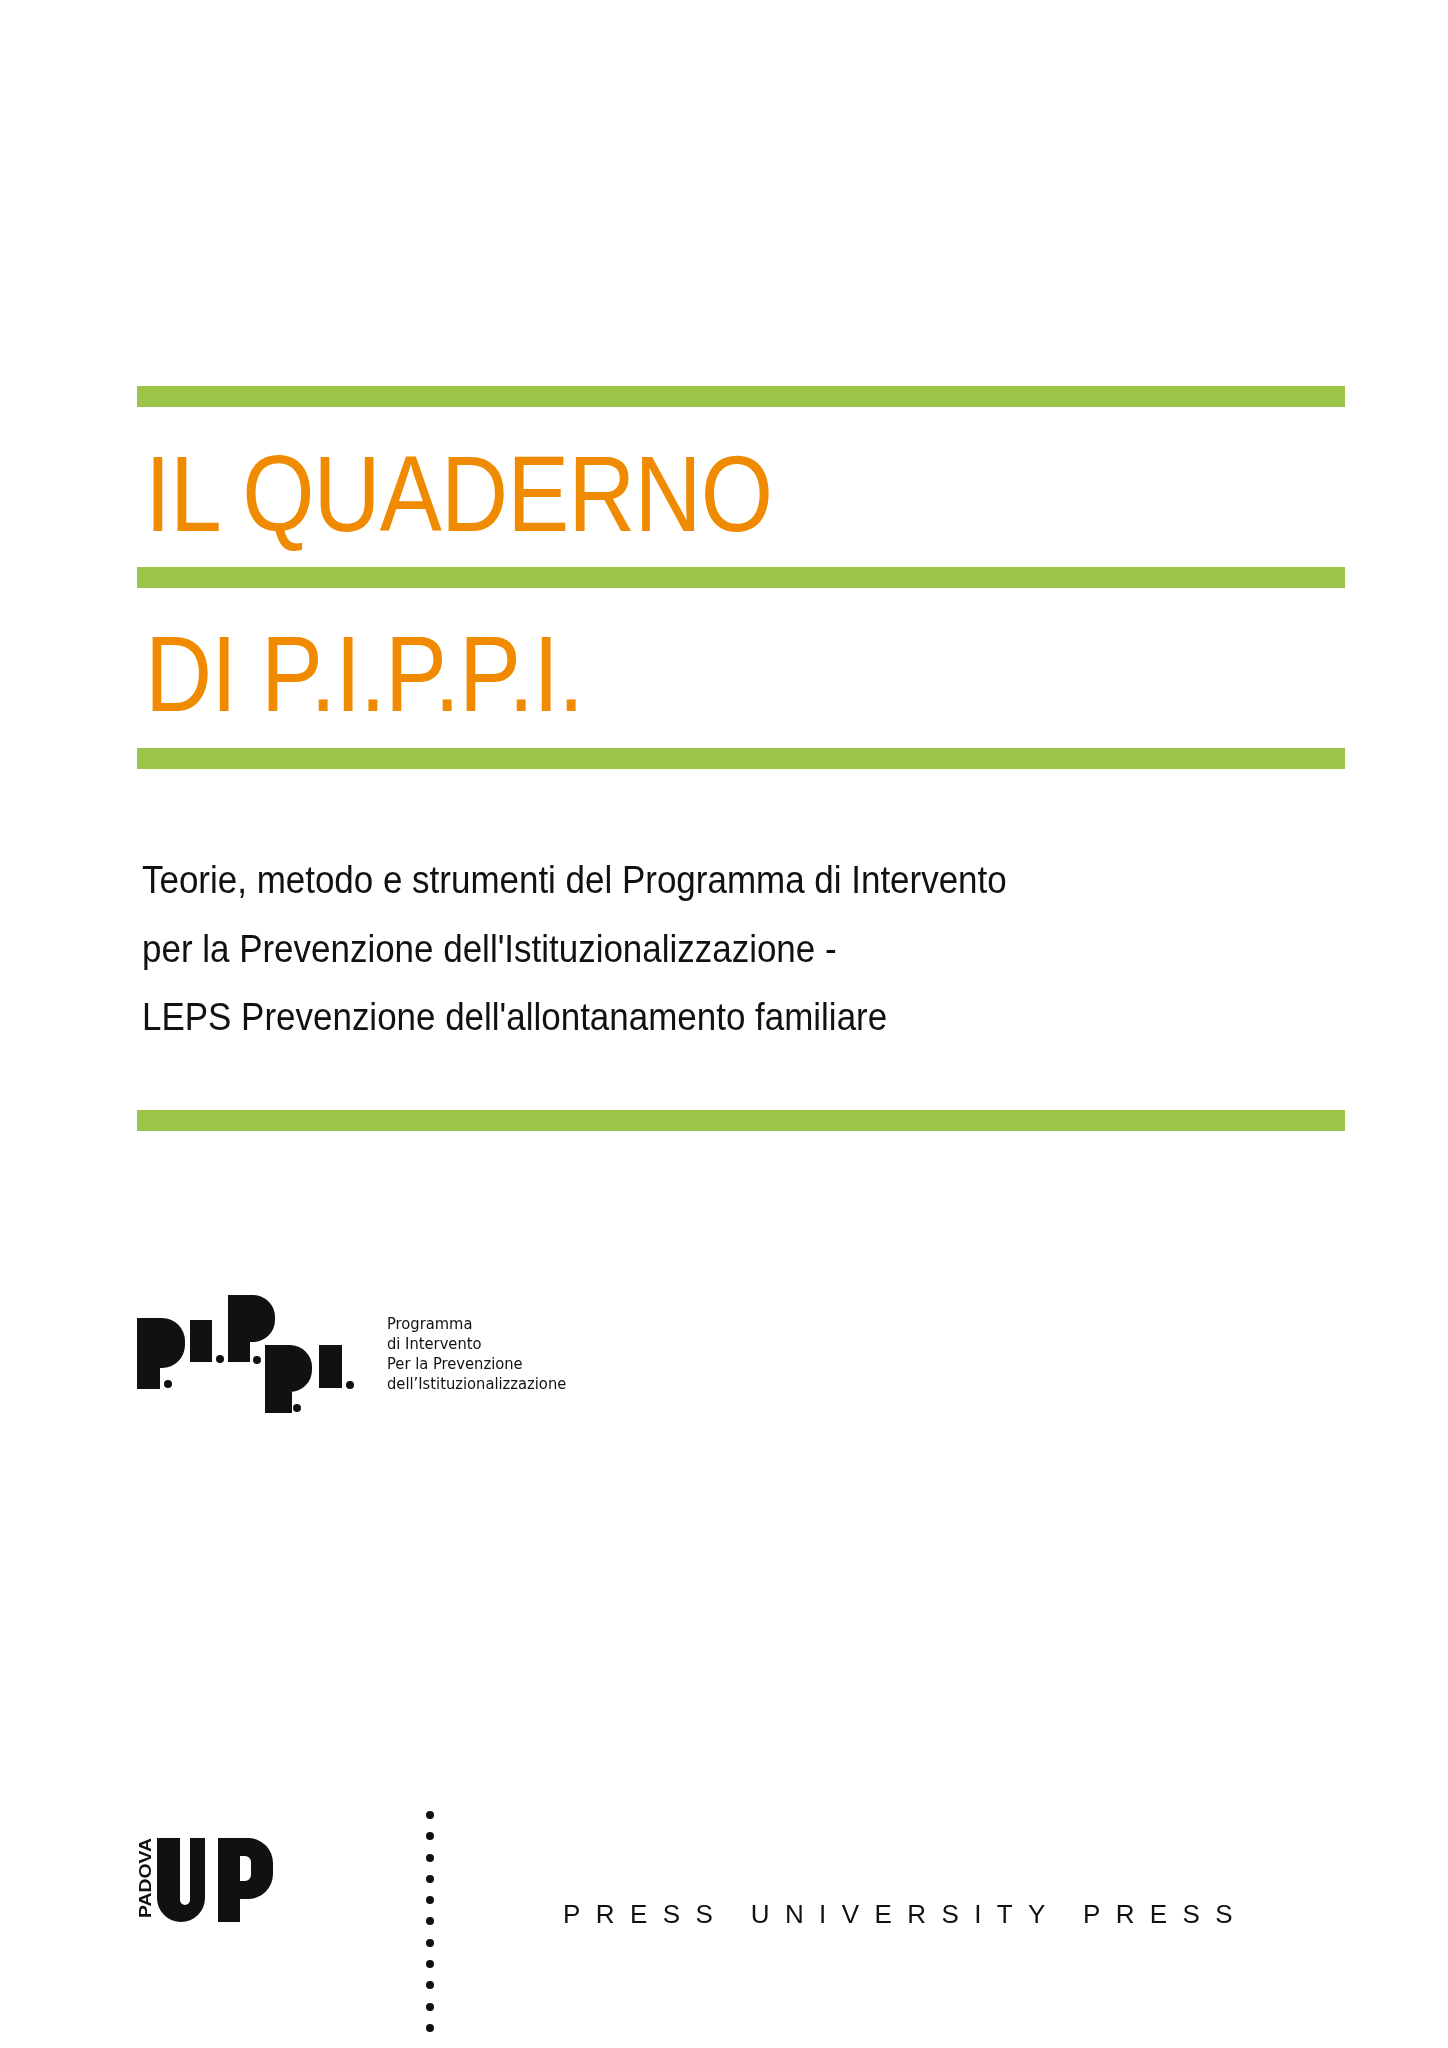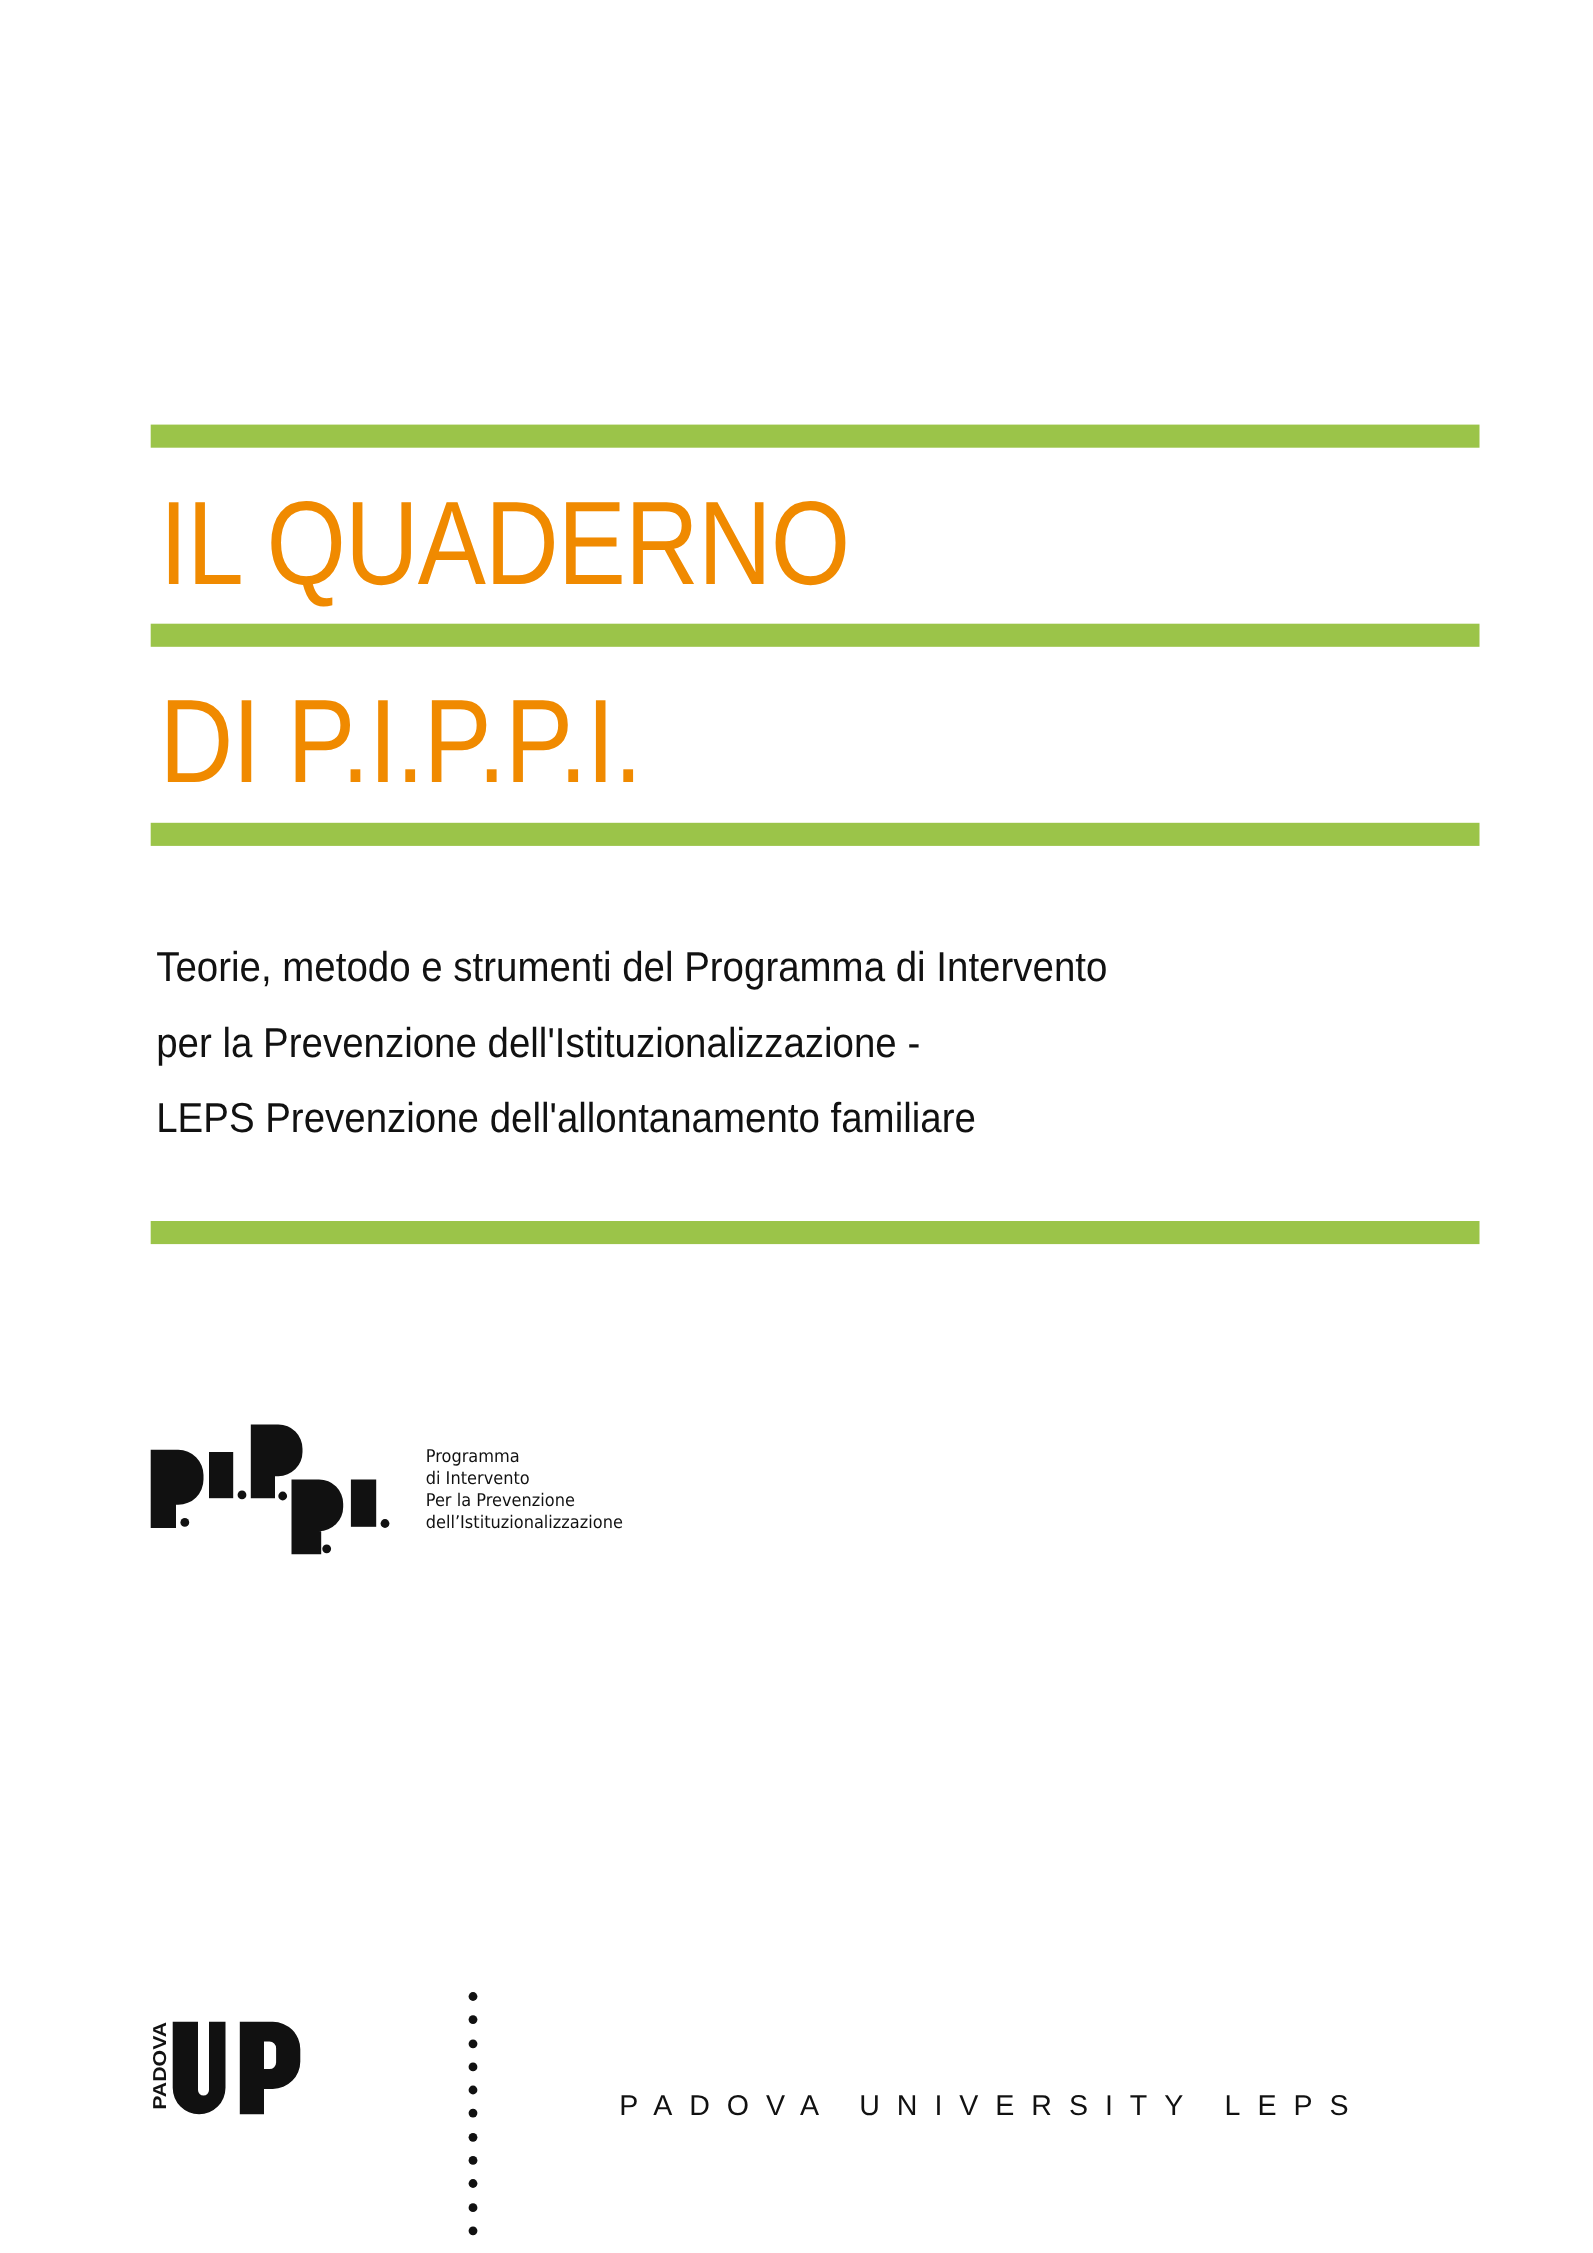--- a/index.html
+++ b/index.html
@@ -90,13 +90,13 @@
     <span></span>
     <span></span>
     <span></span>
   <span></span>
     <span></span>
     <span></span>
     <span></span>
     <span></span>
 </div>
 
-<div class="press">PADOVA UNIVERSITY LEPS</div>
+<div class="press">PRESS UNIVERSITY PRESS</div>
 
 </body></html>

